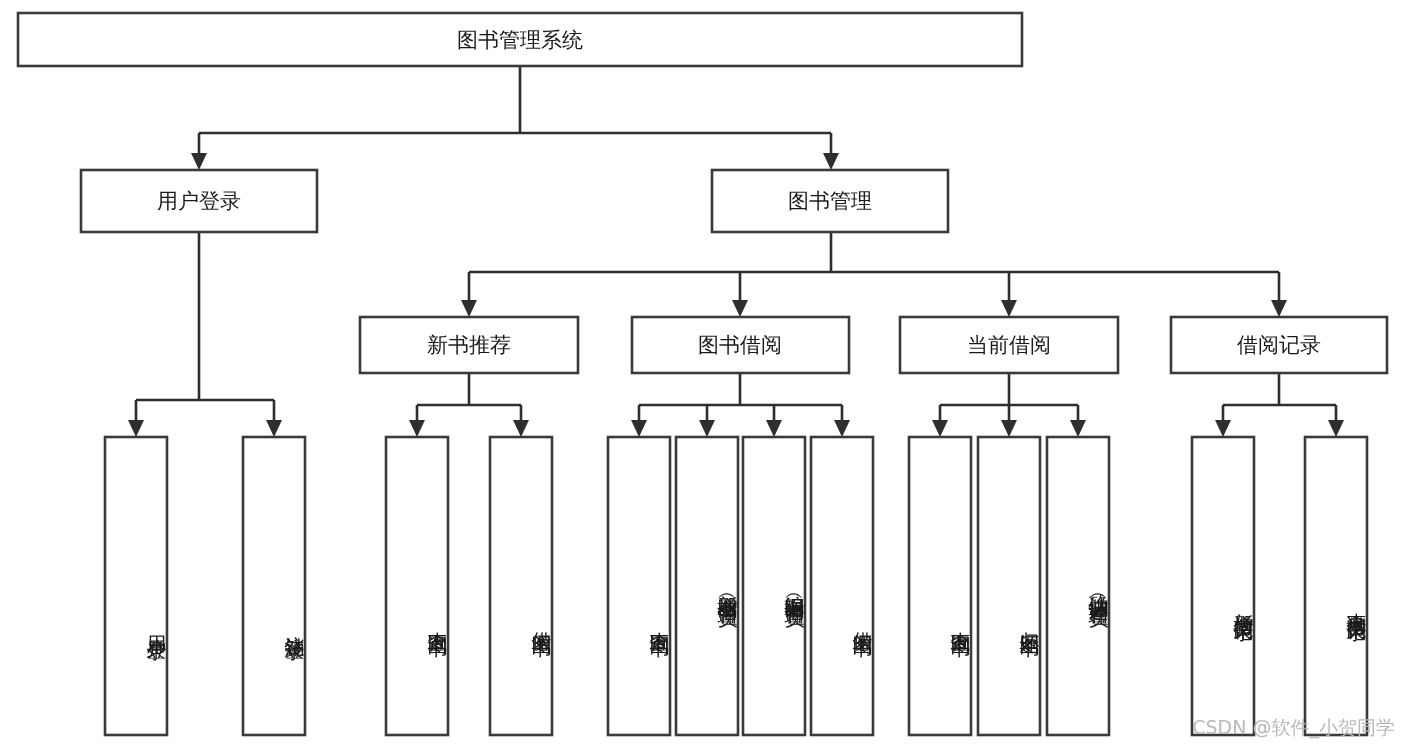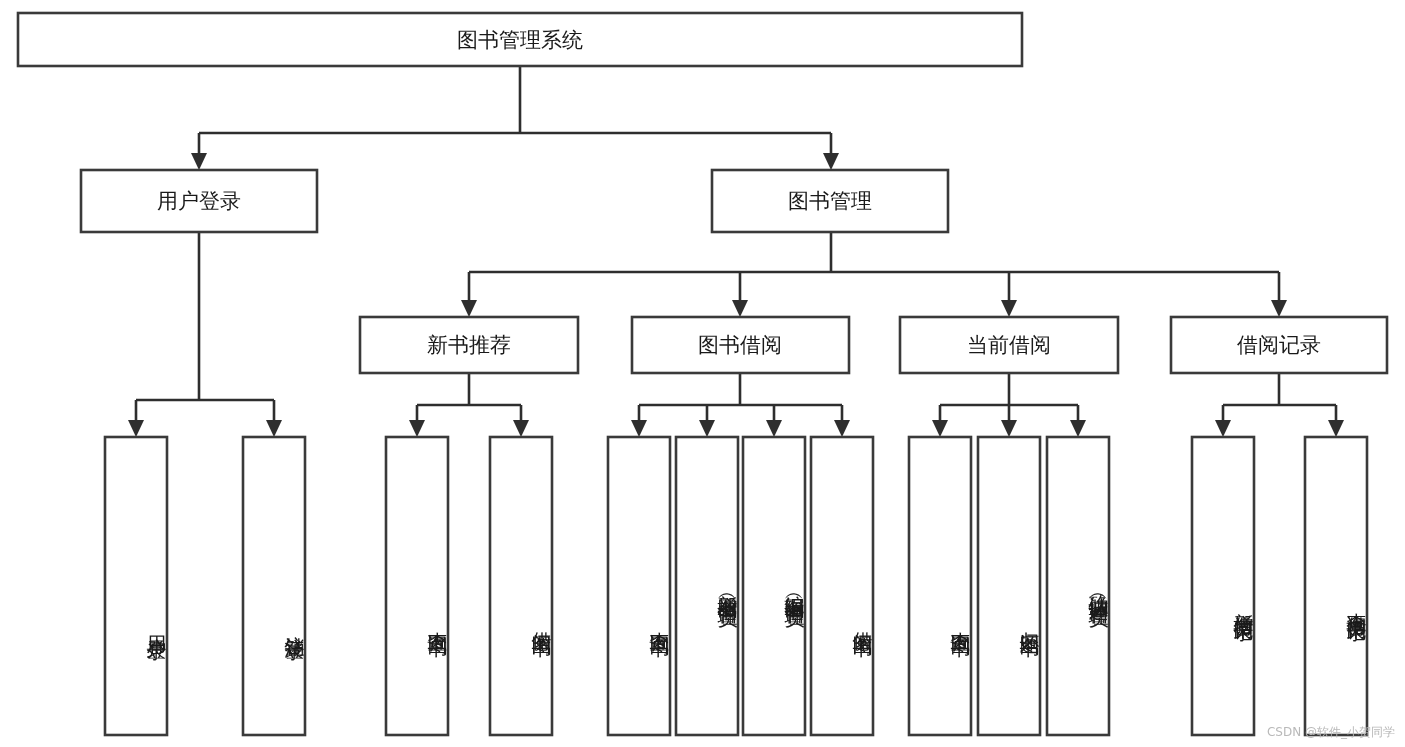--- a/index.html
+++ b/index.html
@@ -59,21 +59,21 @@
     color: #1a1a1a;
     letter-spacing: 2px;
     white-space: nowrap;
     pointer-events: none;
   }
   .watermark {
     position: absolute;
     right: 10px;
     bottom: 6px;
     font-family: "DejaVu Sans", "Liberation Sans", sans-serif;
-    font-size: 12px;
+    font-size: 19px;
     color: #b9b9b9;
     white-space: nowrap;
     user-select: none;
   }
 </style>
 </head>
 <body>
 
 <div id="diagram-root">
 

